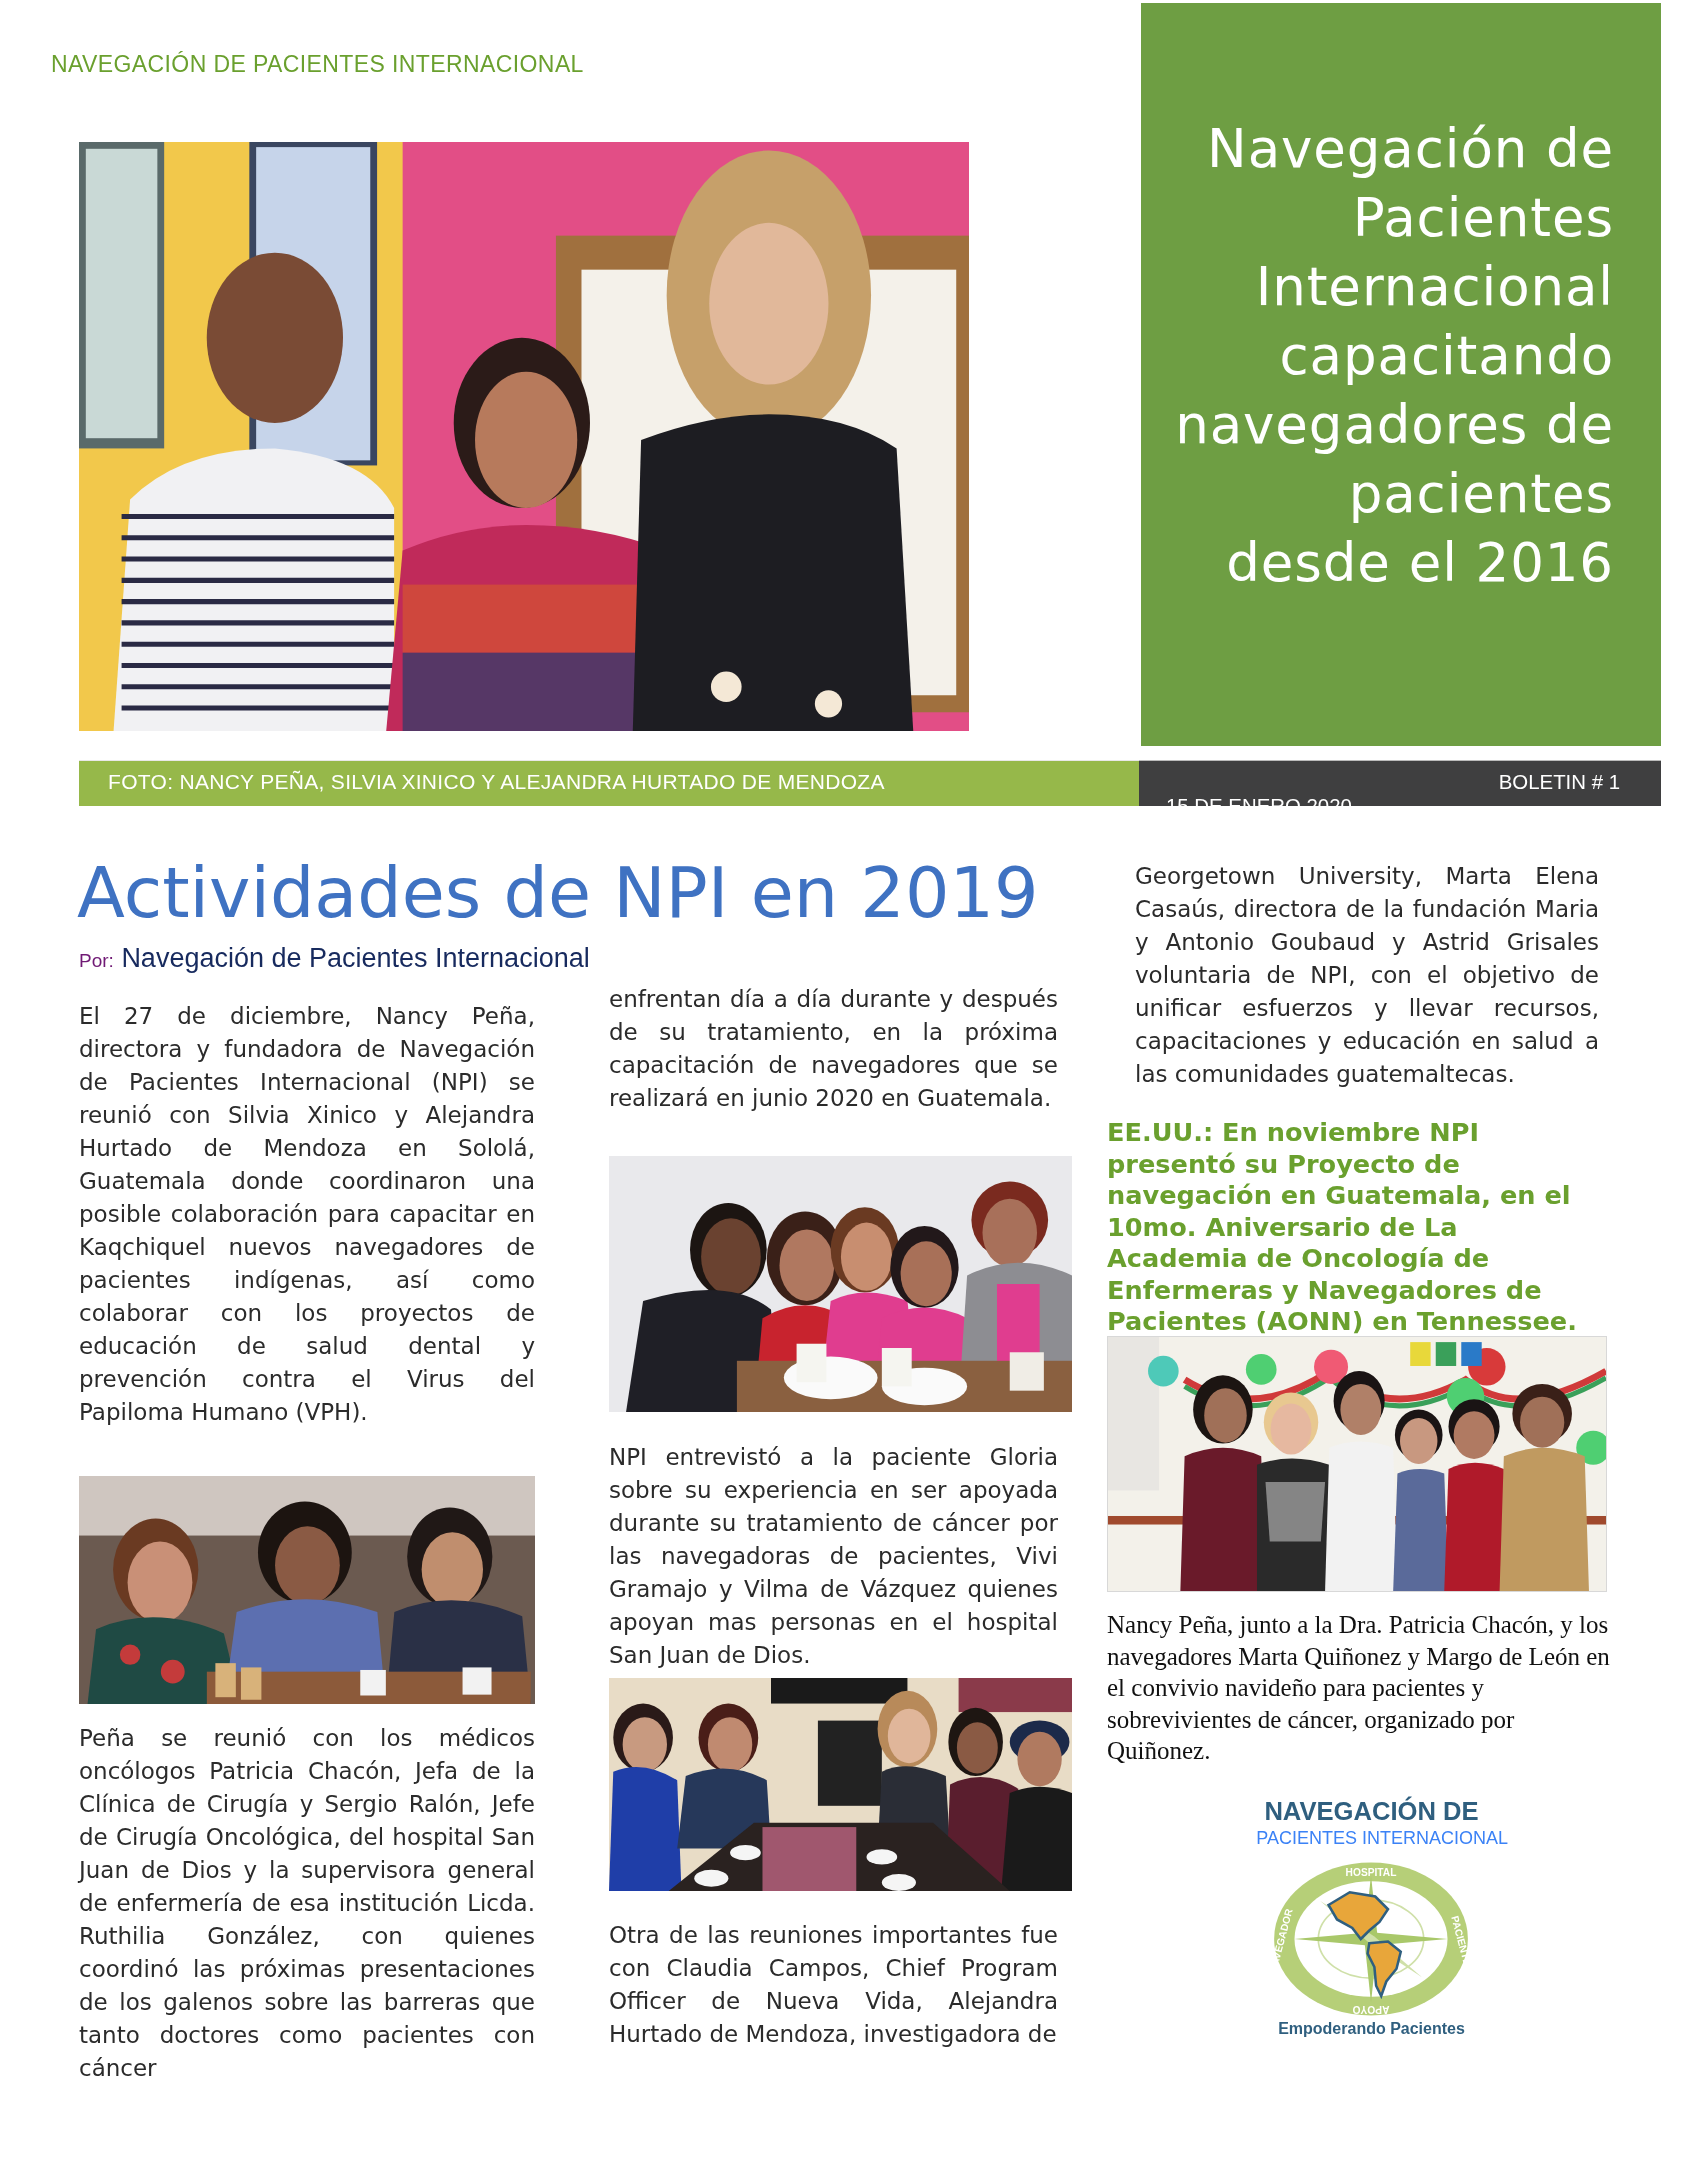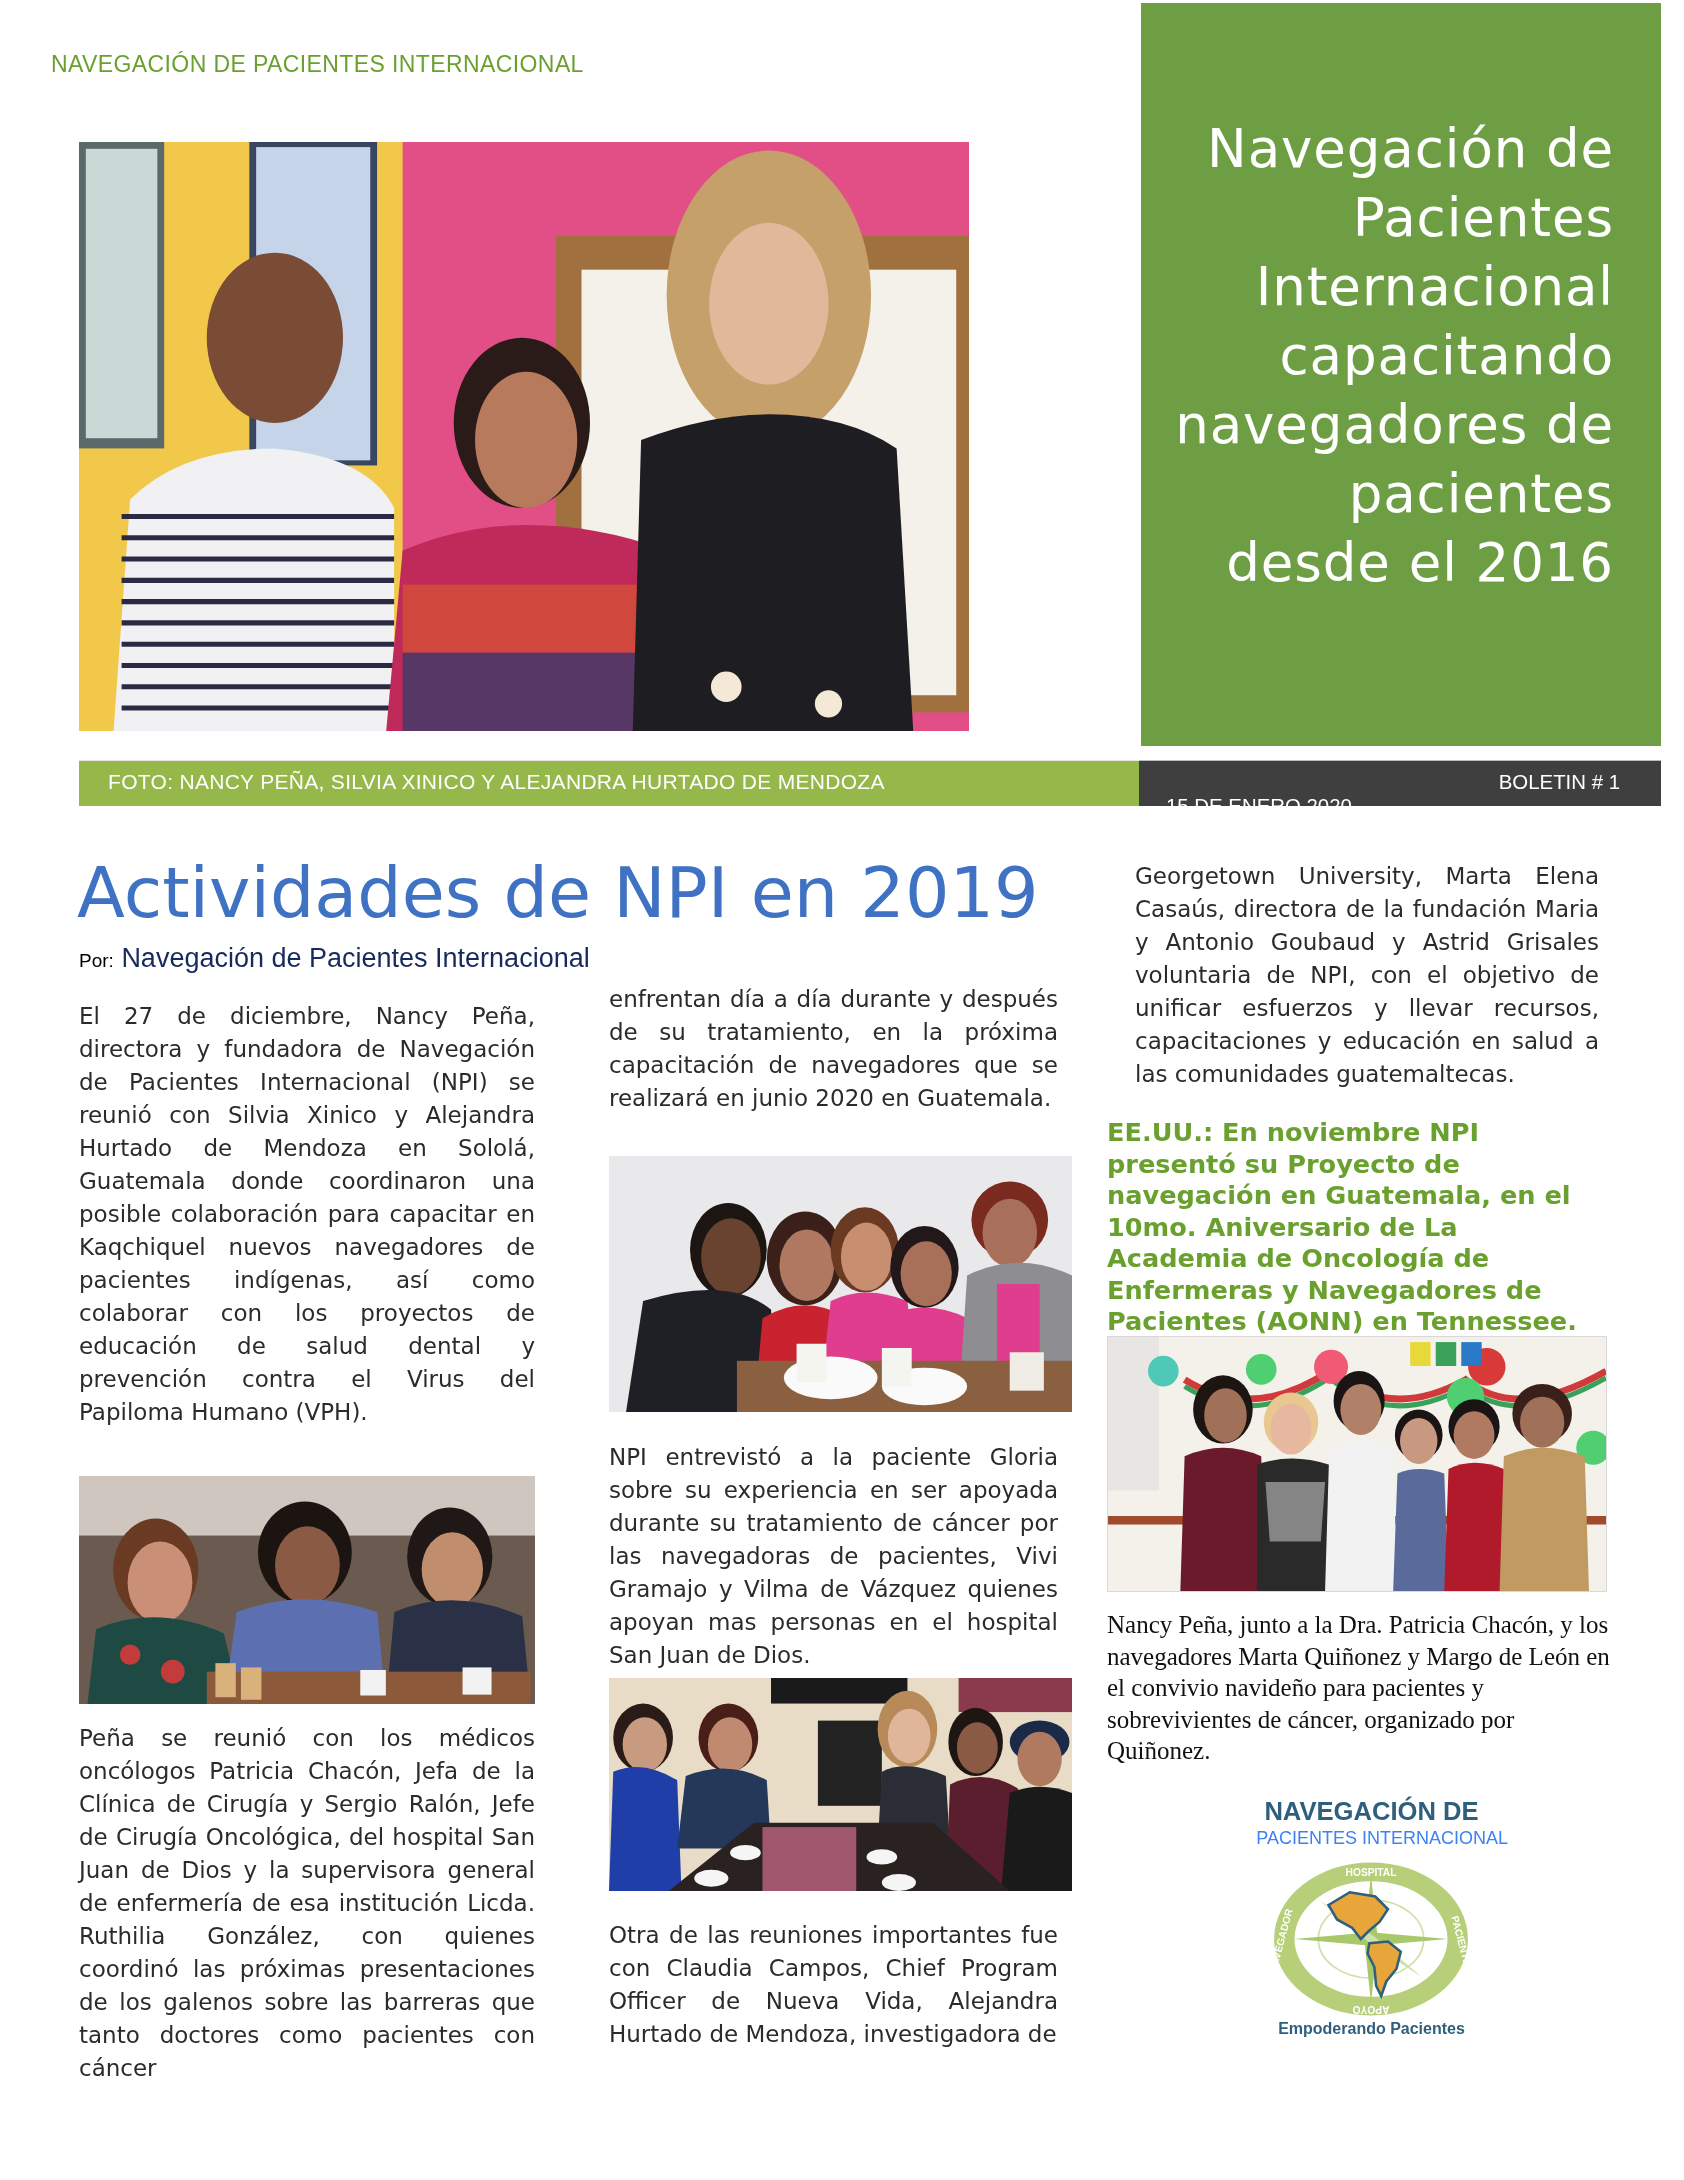--- a/index.html
+++ b/index.html
@@ -15,21 +15,21 @@
   .green-box-title { position: absolute; right: 47px; top: 111px; width: 477px; text-align: right; color: #ffffff; font-family: "DejaVu Sans", sans-serif; font-size: 53px; line-height: 69px; letter-spacing: 0.9px; white-space: pre-line; }
 
   .caption-bar { left: 79px; top: 760px; width: 1049px; height: 45px; background: #96b84a; border-top: 1.7px solid #e8e8e8; padding-left: 28px; }
   .caption-bar span { position: absolute; left: 29px; top: 9.4px; color: #ffffff; font-family: "Liberation Sans", sans-serif; font-size: 21px; letter-spacing: 0.3px; }
   .date-bar { left: 1139px; top: 760px; width: 522px; height: 45px; background: #3f3f40; border-top: 1.7px solid #bbbbbb; }
   .date-bar .date { position: absolute; left: 27px; top: 10.2px; color: #ffffff; font-family: "Liberation Sans", sans-serif; font-size: 20.4px; margin-top: 24px; }
   .date-bar .issue { position: absolute; right: 41px; top: 10.2px; color: #ffffff; font-family: "Liberation Sans", sans-serif; font-size: 20.4px; }
 
   .main-title { left: 77px; top: 852px; font-family: "DejaVu Sans", sans-serif; font-size: 70px; color: #3f72c2; letter-spacing: 0px; white-space: nowrap; }
   .byline { left: 79px; top: 943px; font-family: "Liberation Sans", sans-serif; font-size: 27px; white-space: nowrap; }
-  .byline .por { color: #000000; font-size: 19px; }
+  .byline .por { color: #701a75; font-size: 19px; }
   .byline .org { color: #172a5e; }
 
   .col { position: absolute; font-family: "DejaVu Sans", sans-serif; font-size: 23px; line-height: 33px; color: #2b2b2b; text-align: justify; }
   .col p { margin: 0; }
   .sub-heading { font-family: "DejaVu Sans", sans-serif; font-weight: bold; color: #6aa02e; font-size: 25.6px; line-height: 31.5px; }
 
   .photo { position: absolute; overflow: hidden; }
   .photo svg { width: 100%; height: 100%; display: block; }
 
   .caption-right { position: absolute; font-family: Liberation Serif, serif; font-size: 25px; line-height: 31.5px; color: #111; }

